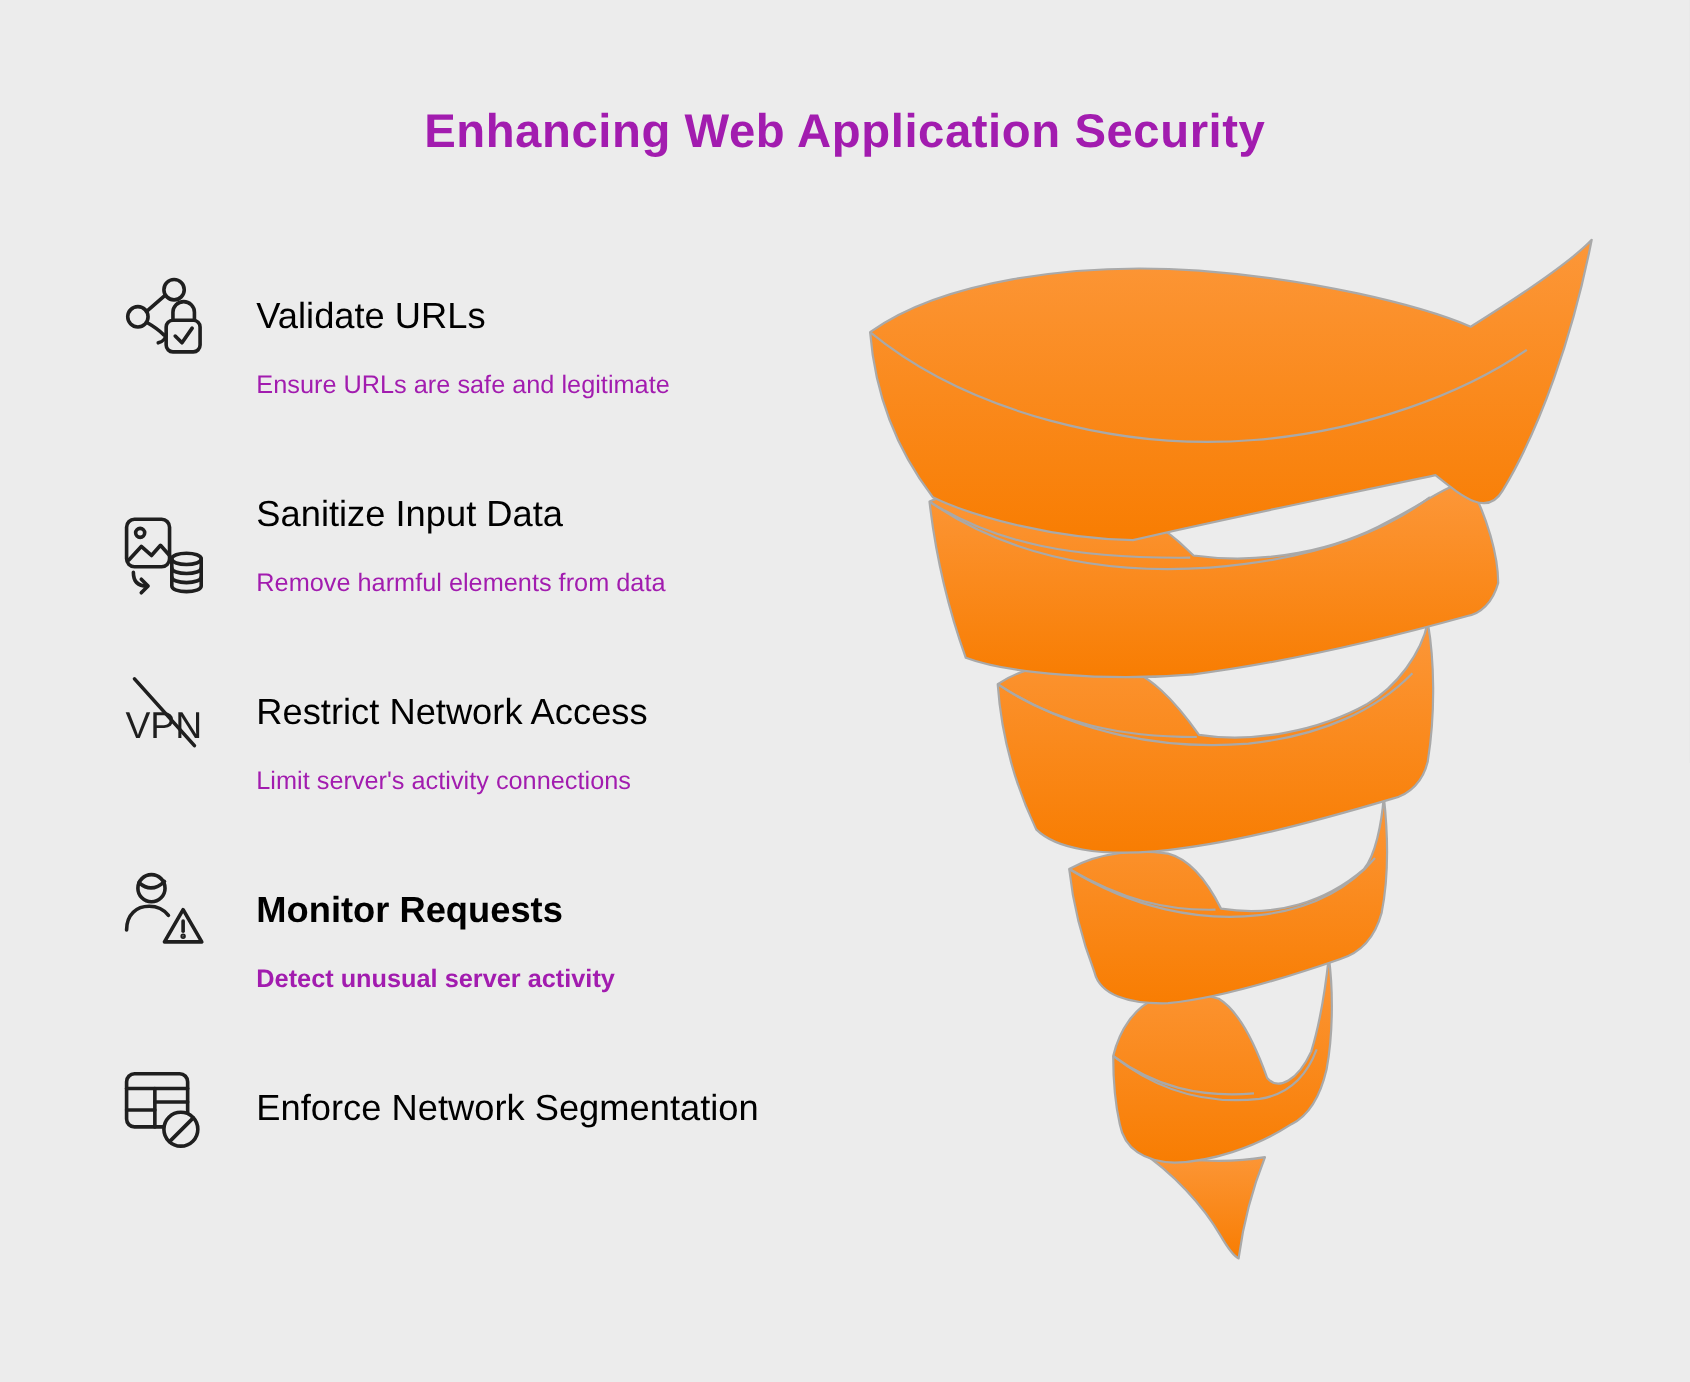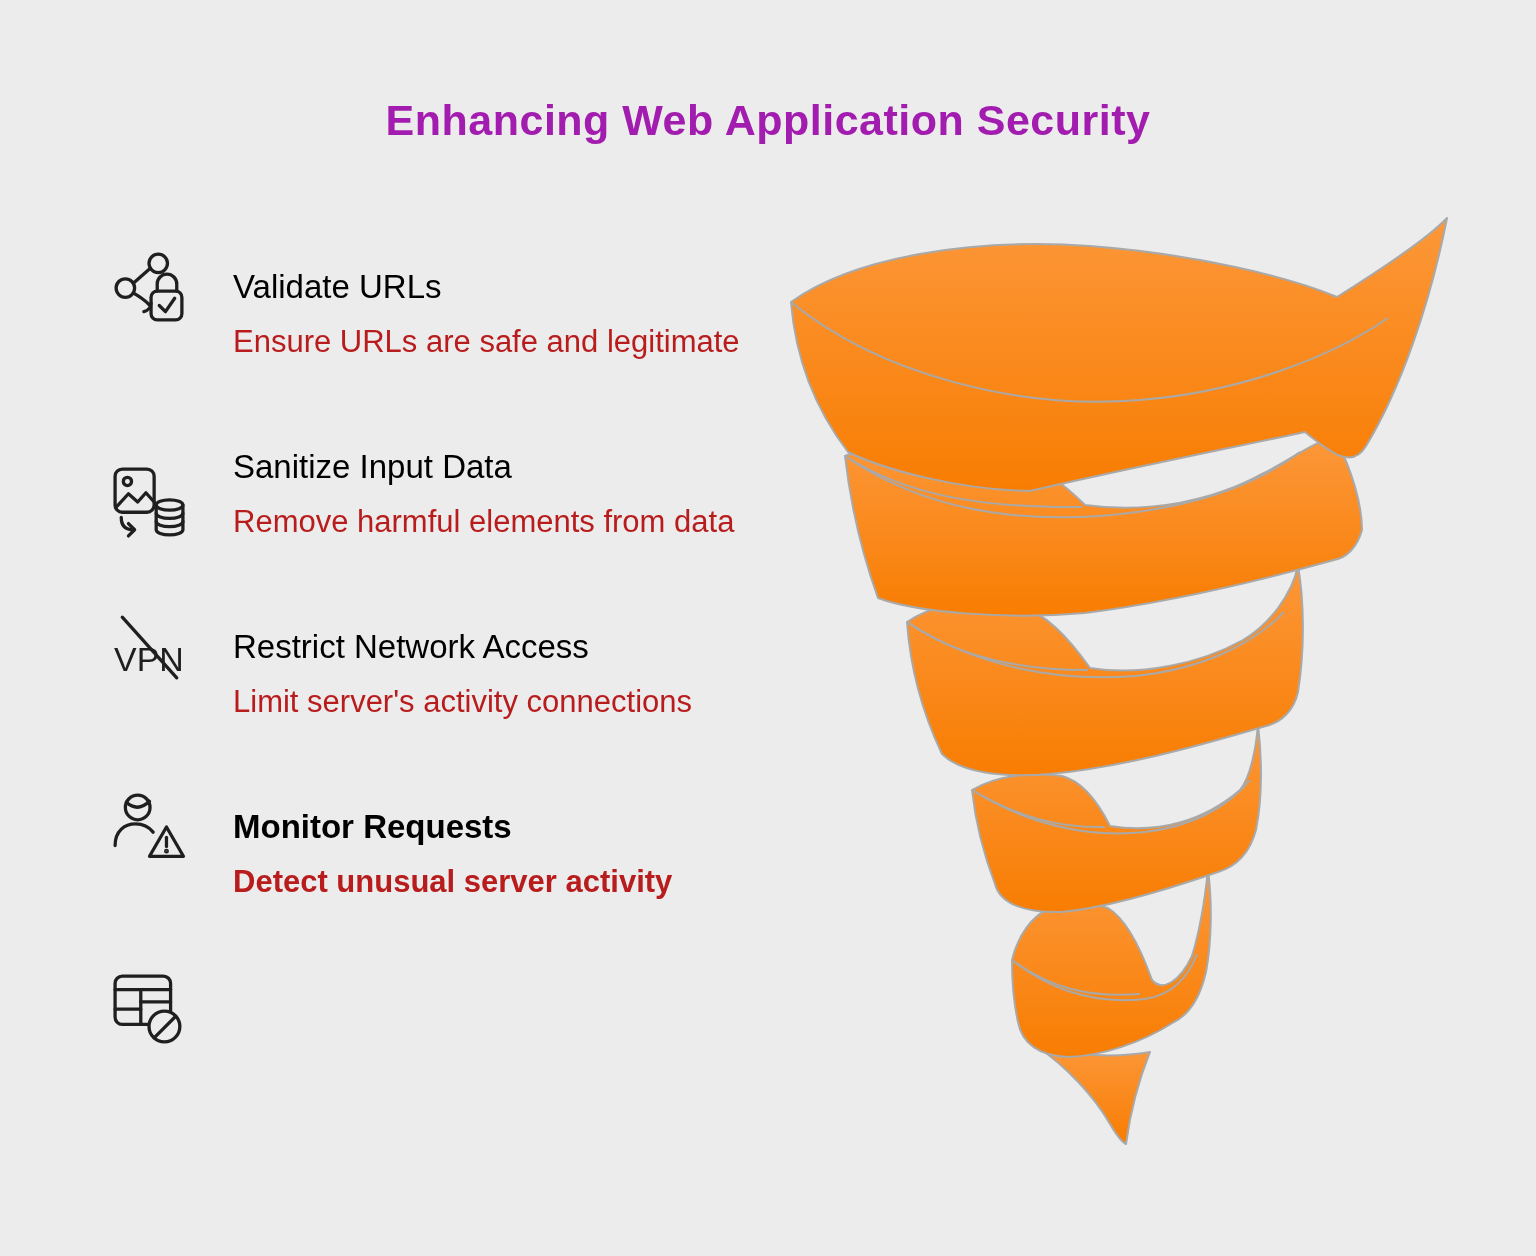--- a/index.html
+++ b/index.html
@@ -6,21 +6,21 @@
   body{font-family:"Liberation Sans", sans-serif; background:#e4e4e4;}
   .canvas{position:relative;width:1536px;height:1256px;background:#ececec;overflow:hidden;}
   .main-title{position:absolute;top:96px;left:0;width:100%;text-align:center;
     font-size:43px;font-weight:bold;color:#a21caf;letter-spacing:0.5px;}
   .row{position:absolute;left:112px;display:flex;align-items:flex-start;gap:23px;}
   .row-1{top:250px;} .row-2{top:430px;align-items:flex-end;} .row-3{top:610px;} .row-4{top:790px;font-weight:bold;} .row-5{top:970px;}
   .icon-box{width:74px;height:74px;flex:none;}
   .icon-box svg{width:74px;height:74px;display:block;}
   .texts{margin-left:24px;}
   .item-title{font-size:33px;color:#000;line-height:74px;white-space:nowrap;}
-  .item-sub{font-size:31px;color:#b91c1c;white-space:nowrap;}
+  .item-sub{font-size:23px;color:#a21caf;margin-top:12px;white-space:nowrap;}
   .funnel-wrap{position:absolute;left:760px;top:200px;width:700px;height:960px;}
   .ic{stroke:#1f1f1f;stroke-width:3.2;fill:none;stroke-linecap:round;stroke-linejoin:round;}
   .vpn-text{font-size:33px;fill:#1f1f1f;stroke:none;font-family:"Liberation Sans",sans-serif;}
 </style>
 </head>
 <body>
 
 <div class="canvas">
 
   <div class="main-title">Enhancing Web Application Security</div>
@@ -110,20 +110,21 @@
           <line x1="3" y1="19" x2="57" y2="19"></line>
           <line x1="28" y1="19" x2="28" y2="53"></line>
           <line x1="28" y1="31" x2="57" y2="31"></line>
           <line x1="3" y1="38" x2="28" y2="38"></line>
           <circle cx="51" cy="55" r="15" fill="#ececec"></circle>
           <line x1="41" y1="66" x2="62" y2="45"></line>
         </g>
       </svg>
     </div>
     <div class="texts">
+      <div class="item-title">Enforce Network Segmentation</div>
     </div>
   </div>
 
   <div class="funnel-wrap">
     <svg viewBox="760 200 700 960" width="700" height="960">
       <defs>
         <linearGradient id="bandGrad" x1="0" y1="0" x2="0" y2="1">
           <stop offset="0" stop-color="#fc9739"></stop>
           <stop offset="1" stop-color="#f87d02"></stop>
         </linearGradient>

